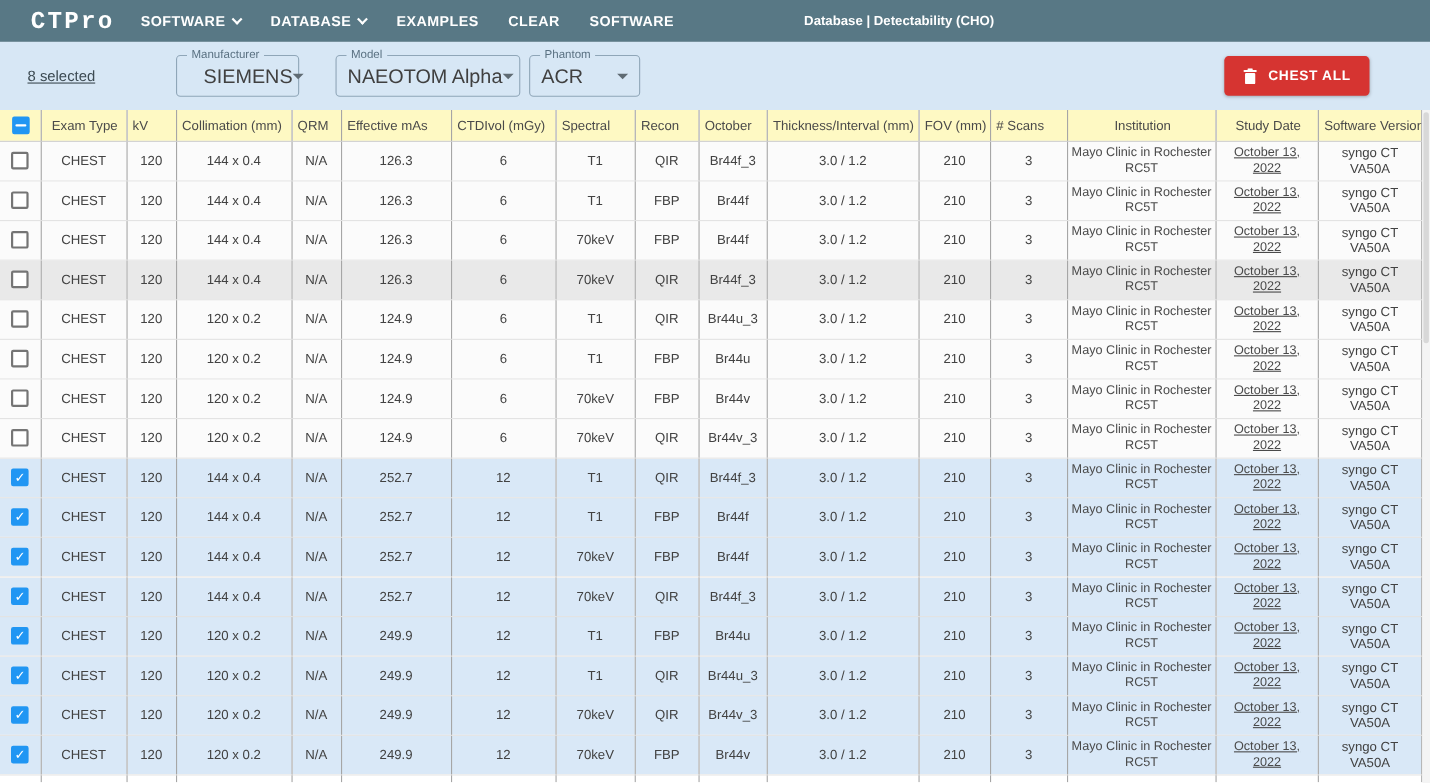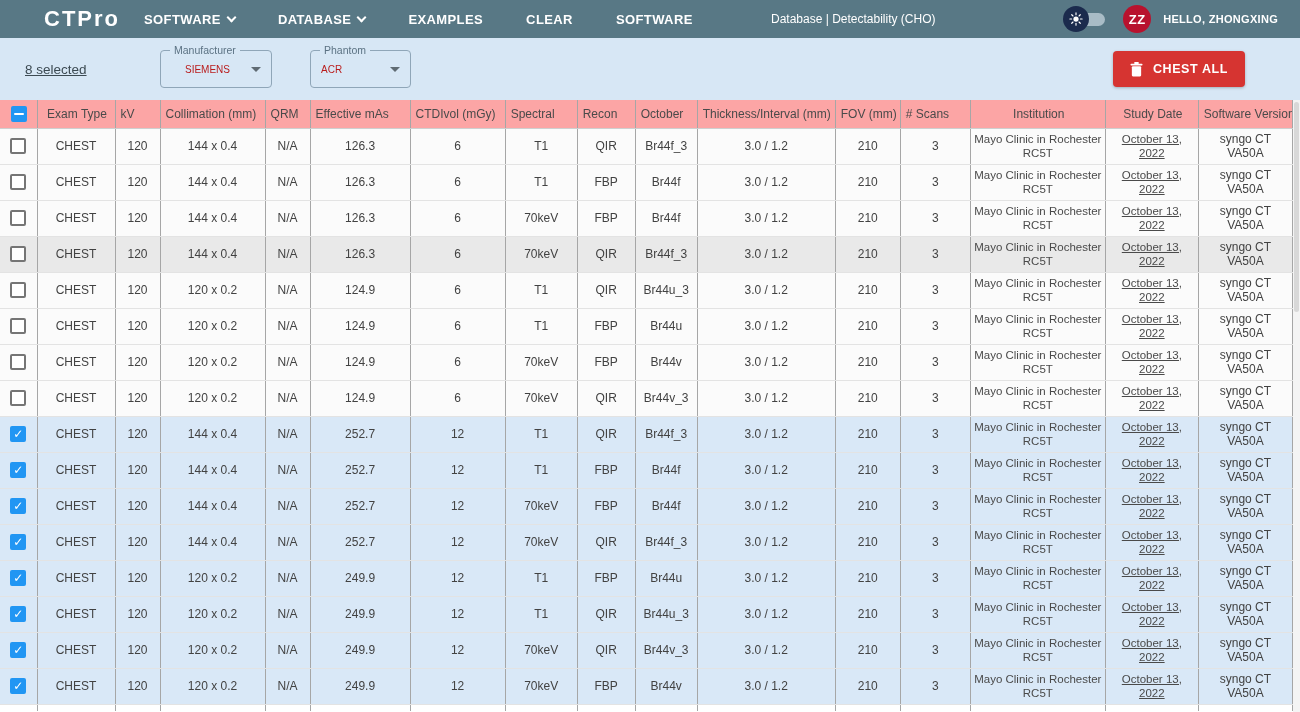--- a/index.html
+++ b/index.html
@@ -2,64 +2,64 @@
 <html><head>
 <meta charset="utf-8">
 <style>
   * { margin:0; padding:0; box-sizing:border-box; }
   html,body { width:1300px; height:712px; overflow:hidden; background:#fff;
               font-family:"Liberation Sans", sans-serif; }
 
   
   .navbar { height:38px; background:#587885; display:flex; align-items:center;
             color:#fff; padding:0 10px 0 28px; position:relative; }
-  .logo { font-family:Liberation Sans, sans-serif; font-weight:bold;
-          font-size:22px; letter-spacing:2px; cursor:pointer;margin-left:16px; }
-  .menu { display:flex; margin-left:24px; align-items:center;gap:16px; }
+  .logo { font-family:Liberation Mono, monospace; font-weight:bold;
+          font-size:22px; letter-spacing:2px; cursor:pointer; }
+  .menu { display:flex; margin-left:24px; align-items:center; }
   .menu-item { font-size:13px; font-weight:600; letter-spacing:0.4px;
                display:flex; align-items:center; margin-right:27px; cursor:pointer; white-space:nowrap; }
   .chev { width:7px; height:7px; border-right:2px solid #fff; border-bottom:2px solid #fff;
           transform:rotate(45deg); margin-left:7px; margin-top:-4px; }
-  .breadcrumb { position:absolute; left:771px; font-size:12px; font-weight:400; }
+  .breadcrumb { position:absolute; left:731px; font-size:12px; font-weight:700; }
   .nav-right { margin-left:auto; display:flex; align-items:center; }
   .switch { position:relative; width:44px; height:26px; cursor:pointer; margin-right:16px; }
   .switch .track { position:absolute; left:14px; top:7px; width:28px; height:13px;
                    background:#a9bcc6; border-radius:7px; }
   .switch .thumb { position:absolute; left:0; top:0; width:26px; height:26px; border-radius:50%;
                    background:#1b2b4d; display:flex; align-items:center; justify-content:center; }
   .avatar { width:28px; height:28px; border-radius:50%; background:#b8122e; color:#fff;
             font-weight:bold; font-size:13px; display:flex; align-items:center;
             justify-content:center; cursor:pointer; margin-right:12px; letter-spacing:0.5px; }
   .greeting { font-size:11px; font-weight:bold; letter-spacing:0.3px; margin-right:12px; white-space:nowrap; }
 
   
   .filterbar { height:62px; background:#d7e7f5; display:flex; align-items:center;
                padding:0 55px 0 25px; }
   .selected-count { font-size:13.5px; color:#3c4a52; width:72px;text-decoration:underline; }
   .select-field { position:relative; height:38px; border:1px solid #8fa6b8; border-radius:4px;
                   display:flex; align-items:center; padding:0 10px; cursor:pointer; }
   .sf-manufacturer { width:112px; margin-left:63px;padding-left:24px; }
   .sf-model { width:168px; margin-left:33px; }
-  .sf-phantom { width:101px; margin-left:38px; }
+  .sf-phantom { width:101px; margin-left:8px; }
   .flabel { position:absolute; top:-7px; left:9px; font-size:10.5px; color:#5b7283;
             background:#d7e7f5; padding:0 4px; line-height:13px; white-space:nowrap; }
-  .fvalue { font-size:10px; color:#b91c1c; white-space:nowrap; }
+  .fvalue { font-size:18px; color:#404040; white-space:nowrap; }
   .arrow-down { margin-left:auto; width:0; height:0; border-left:5px solid transparent;
                 border-right:5px solid transparent; border-top:5px solid #5f6b73; }
   .clear-btn { margin-left:auto; background:#d63431; color:#fff; border:none; border-radius:4px;
                height:36px; padding:0 17px; display:flex; align-items:center; gap:10px;
                font-size:12.5px; font-weight:bold; letter-spacing:0.6px; cursor:pointer;
                font-family:"Liberation Sans", sans-serif; box-shadow:0 1px 3px rgba(0,0,0,0.25); }
 
   
   .tablewrap { position:relative; height:612px; background:#fff; }
   table { border-collapse:collapse; table-layout:fixed; width:1293px; }
   th { height:28px; font-size:12px; font-weight:400; color:#4a4a4a; text-align:left;
        padding:0 3px 0 5px; border-right:1px solid #a6a6a6; border-bottom:1px solid #cfcfcf;
-       background:#fca5a5; white-space:nowrap; overflow:hidden; cursor:pointer; }
+       background:#fef9c3; white-space:nowrap; overflow:hidden; cursor:pointer; }
   th.center { text-align:center; }
   td { height:36px; font-size:12px; color:#424242; text-align:center;
        border-right:1px solid #a6a6a6; border-bottom:1px solid #e3e3e3;
        padding:0 3px; overflow:hidden; background:#fbfbfb; }
   tr.highlighted td { background:#e9e9e9; }
   tr.selected td { background:#d9e8f7; }
   tr.stub td { height:7px; border-bottom:none; background:#fff; }
   .sort-arrow { font-family:"DejaVu Sans", sans-serif; font-size:12px; color:#555;
                 margin-left:8px; }
   .inst { font-size:11.5px; line-height:1.25; max-width:128px; margin:0 auto; color:#4a4a4a; }
@@ -98,53 +98,36 @@
       <span>EXAMPLES</span>
     </div>
     <div class="menu-item">
       <span>CLEAR</span>
     </div>
     <div class="menu-item">
       <span>SOFTWARE</span>
     </div>
   </div>
   <div class="breadcrumb">Database | Detectability (CHO)</div>
-  <div class="nav-right">
-    <div class="switch">
-      <div class="track"></div>
-      <div class="thumb">
-        <svg width="14" height="14" viewBox="0 0 24 24">
-          <circle cx="12" cy="12" r="4.5" fill="#fff"></circle>
-          <g stroke="#fff" stroke-width="2" stroke-linecap="round">
-            <line x1="12" y1="1.5" x2="12" y2="4.5"></line>
-              <line x1="12" y1="19.5" x2="12" y2="22.5"></line>
-            <line x1="1.5" y1="12" x2="4.5" y2="12"></line>
-              <line x1="19.5" y1="12" x2="22.5" y2="12"></line>
-            <line x1="4.7" y1="4.7" x2="6.8" y2="6.8"></line>
-              <line x1="17.2" y1="17.2" x2="19.3" y2="19.3"></line>
-            <line x1="4.7" y1="19.3" x2="6.8" y2="17.2"></line>
-              <line x1="17.2" y1="6.8" x2="19.3" y2="4.7"></line>
-          </g>
-        </svg>
-      </div>
-    </div>
-    <div class="avatar">ZZ</div>
-    <div class="greeting">HELLO, ZHONGXING</div>
-  </div>
 </div>
 
 <div class="filterbar">
   <div class="selected-count">8 selected</div>
 
   <div class="select-field sf-manufacturer">
     <span class="flabel">Manufacturer</span>
     <span class="fvalue">SIEMENS</span>
     <span class="arrow-down"></span>
   </div>
 
+  <div class="select-field sf-model">
+    <span class="flabel">Model</span>
+    <span class="fvalue">NAEOTOM Alpha</span>
+    <span class="arrow-down"></span>
+  </div>
 
   <div class="select-field sf-phantom">
     <span class="flabel">Phantom</span>
     <span class="fvalue">ACR</span>
     <span class="arrow-down"></span>
   </div>
 
   <button class="clear-btn">
     <svg width="13" height="15" viewBox="0 0 14 16">
       <rect x="2" y="4.5" width="10" height="11" rx="1.2" fill="#fff"></rect>

